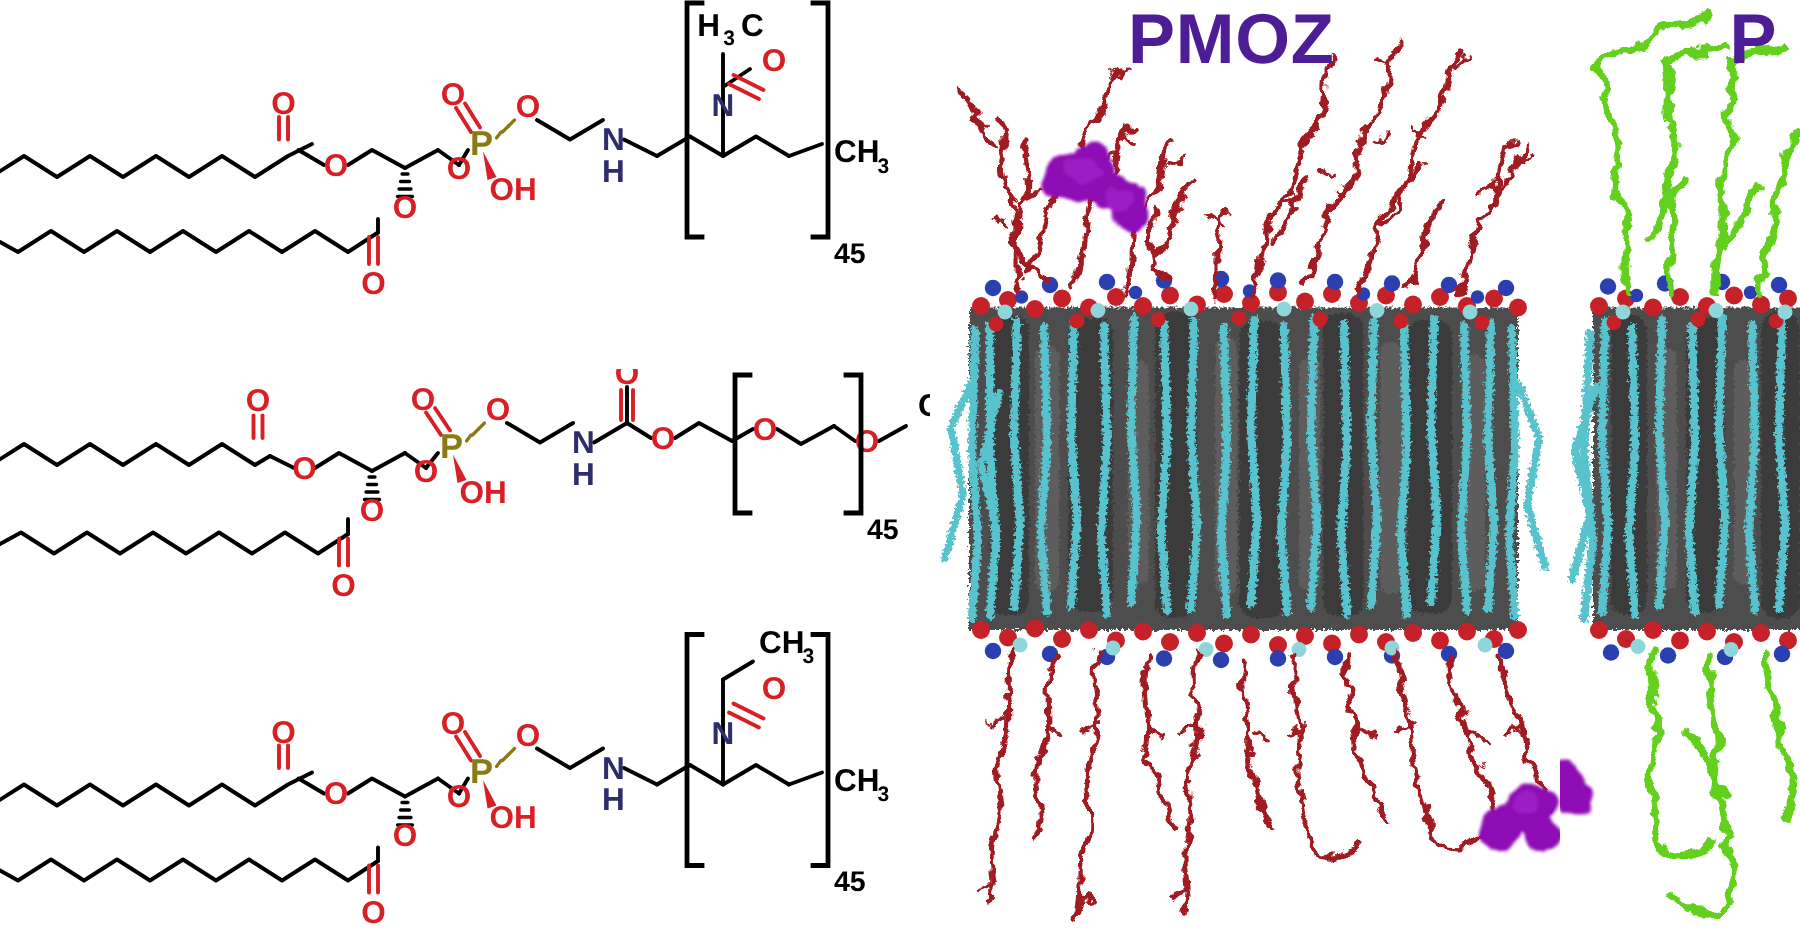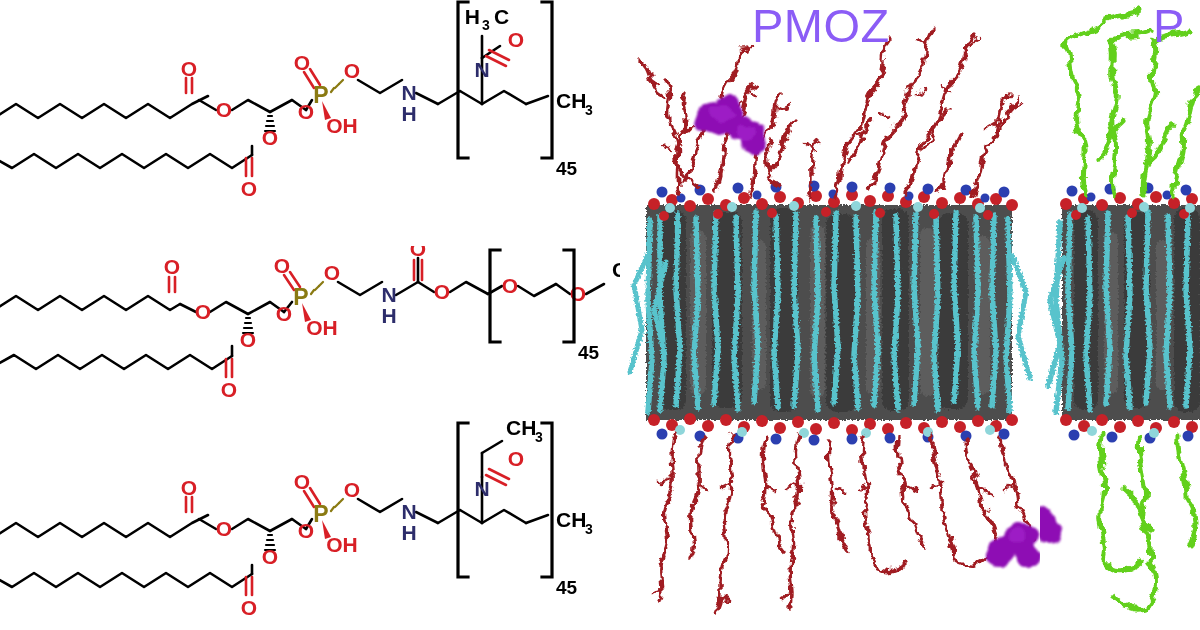--- a/index.html
+++ b/index.html
@@ -5,22 +5,22 @@
   html,body{margin:0;padding:0;background:#ffffff;}
   body{width:1200px;height:630px;overflow:hidden;font-family:"Liberation Sans",sans-serif;}
   #stage{position:relative;width:1200px;height:630px;background:#fff;}
 
   
   .struct{position:absolute;}
   .struct svg{display:block;}
 
   
   .md-panel{position:absolute;overflow:hidden;}
-  .md-title{position:absolute;font-size:47px;line-height:47px;color:#8b5cf6;
-            letter-spacing:.5px;white-space:nowrap;font-weight:400;}
+  .md-title{position:absolute;font-size:47px;line-height:47px;color:#4c1d95;
+            letter-spacing:.5px;white-space:nowrap;font-weight:700;}
 
   .md-svg{display:block;}
 </style>
 </head>
 <body>
 
 <div id="stage">
 
   <div class="struct" style="left:0px;top:0px;">
     <svg class="chem" width="640" height="215" viewBox="0 0 640 215">

